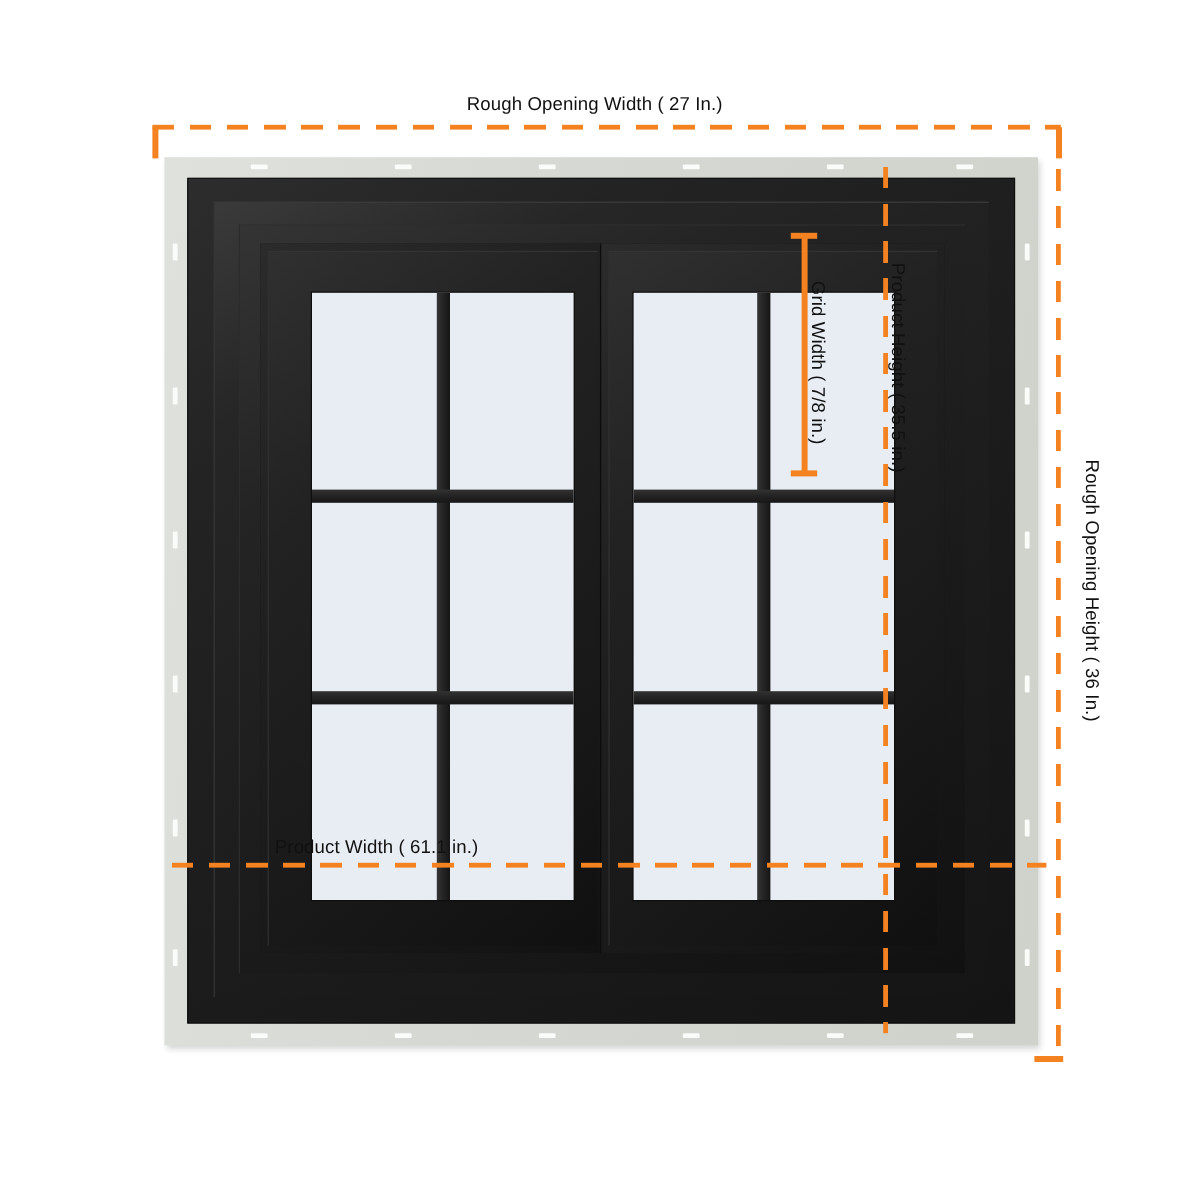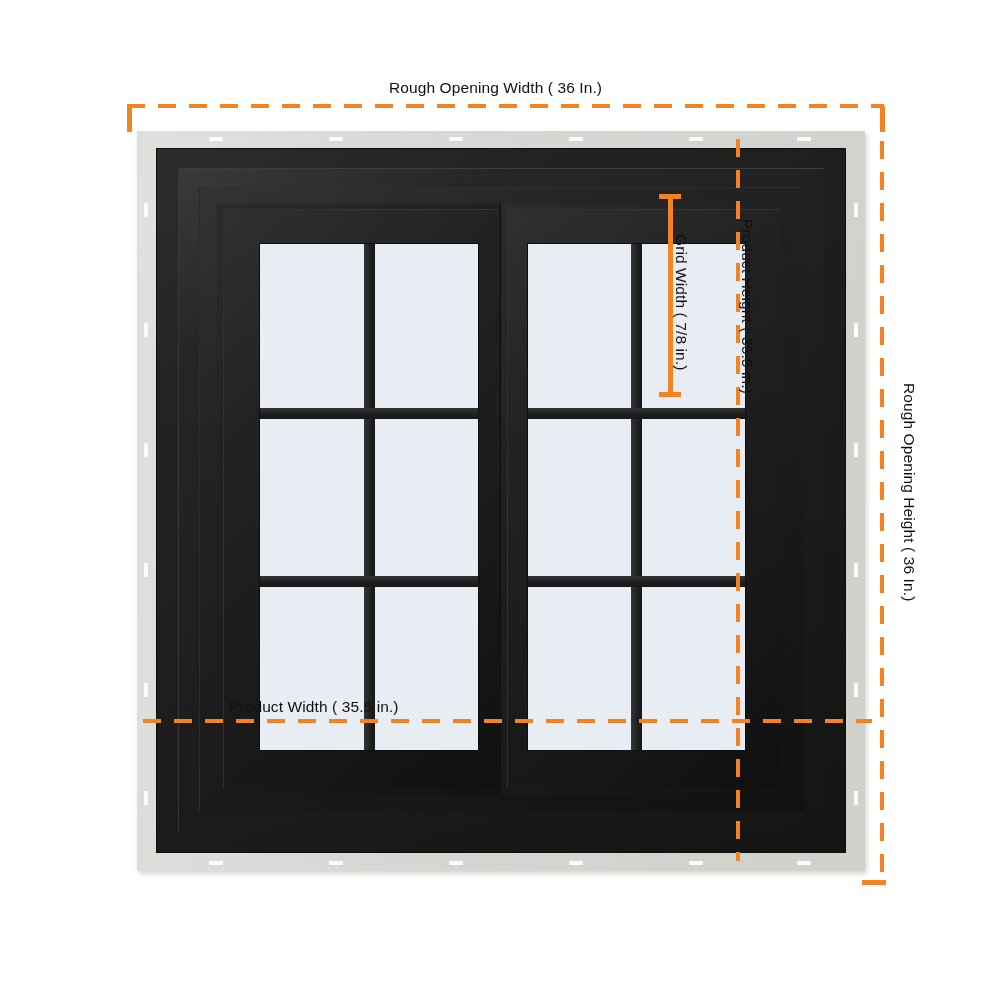--- a/index.html
+++ b/index.html
@@ -211,28 +211,28 @@
         </div>
       </div>
     </div>
   </div>
 
   <div id="dims">
 
     <div class="dline h" style="left:127px; top:104px; width:757px;"></div>
     <div class="tick v" style="left:127px; top:106px;"></div>
     <div class="tick v" style="left:880px; top:106px;"></div>
-    <div class="dlabel" style="left:389px; top:79px;">Rough Opening Width ( 36 In.)</div>
+    <div class="dlabel" style="left:389px; top:79px;">Rough Opening Width ( 27 In.)</div>
 
     <div class="dline v" style="left:880px; top:110px; height:775px;"></div>
     <div class="tick h" style="left:862px; top:880px;"></div>
     <div class="dlabel rot-cw" style="left:918px; top:383px;">Rough Opening Height ( 36 In.)</div>
 
     <div class="dline h" style="left:143px; top:719px; width:729px;"></div>
-    <div class="dlabel" style="left:229px; top:698px;">Product Width ( 35.5 in.)</div>
+    <div class="dlabel" style="left:229px; top:698px;">Product Width ( 61.1 in.)</div>
 
     <div class="dline v" style="left:736px; top:139px; height:722px;"></div>
     <div class="dlabel rot-cw" style="left:756px; top:219px;">Product Height ( 35.5 in.)</div>
 
     <div class="dline v fine" style="left:668px; top:198px; height:197px;"></div>
     <div class="cap" style="left:659px; top:194px;"></div>
     <div class="cap" style="left:659px; top:392px;"></div>
     <div class="dlabel rot-cw" style="left:690px; top:234px;">Grid Width ( 7/8 in.)</div>
 
   </div>

